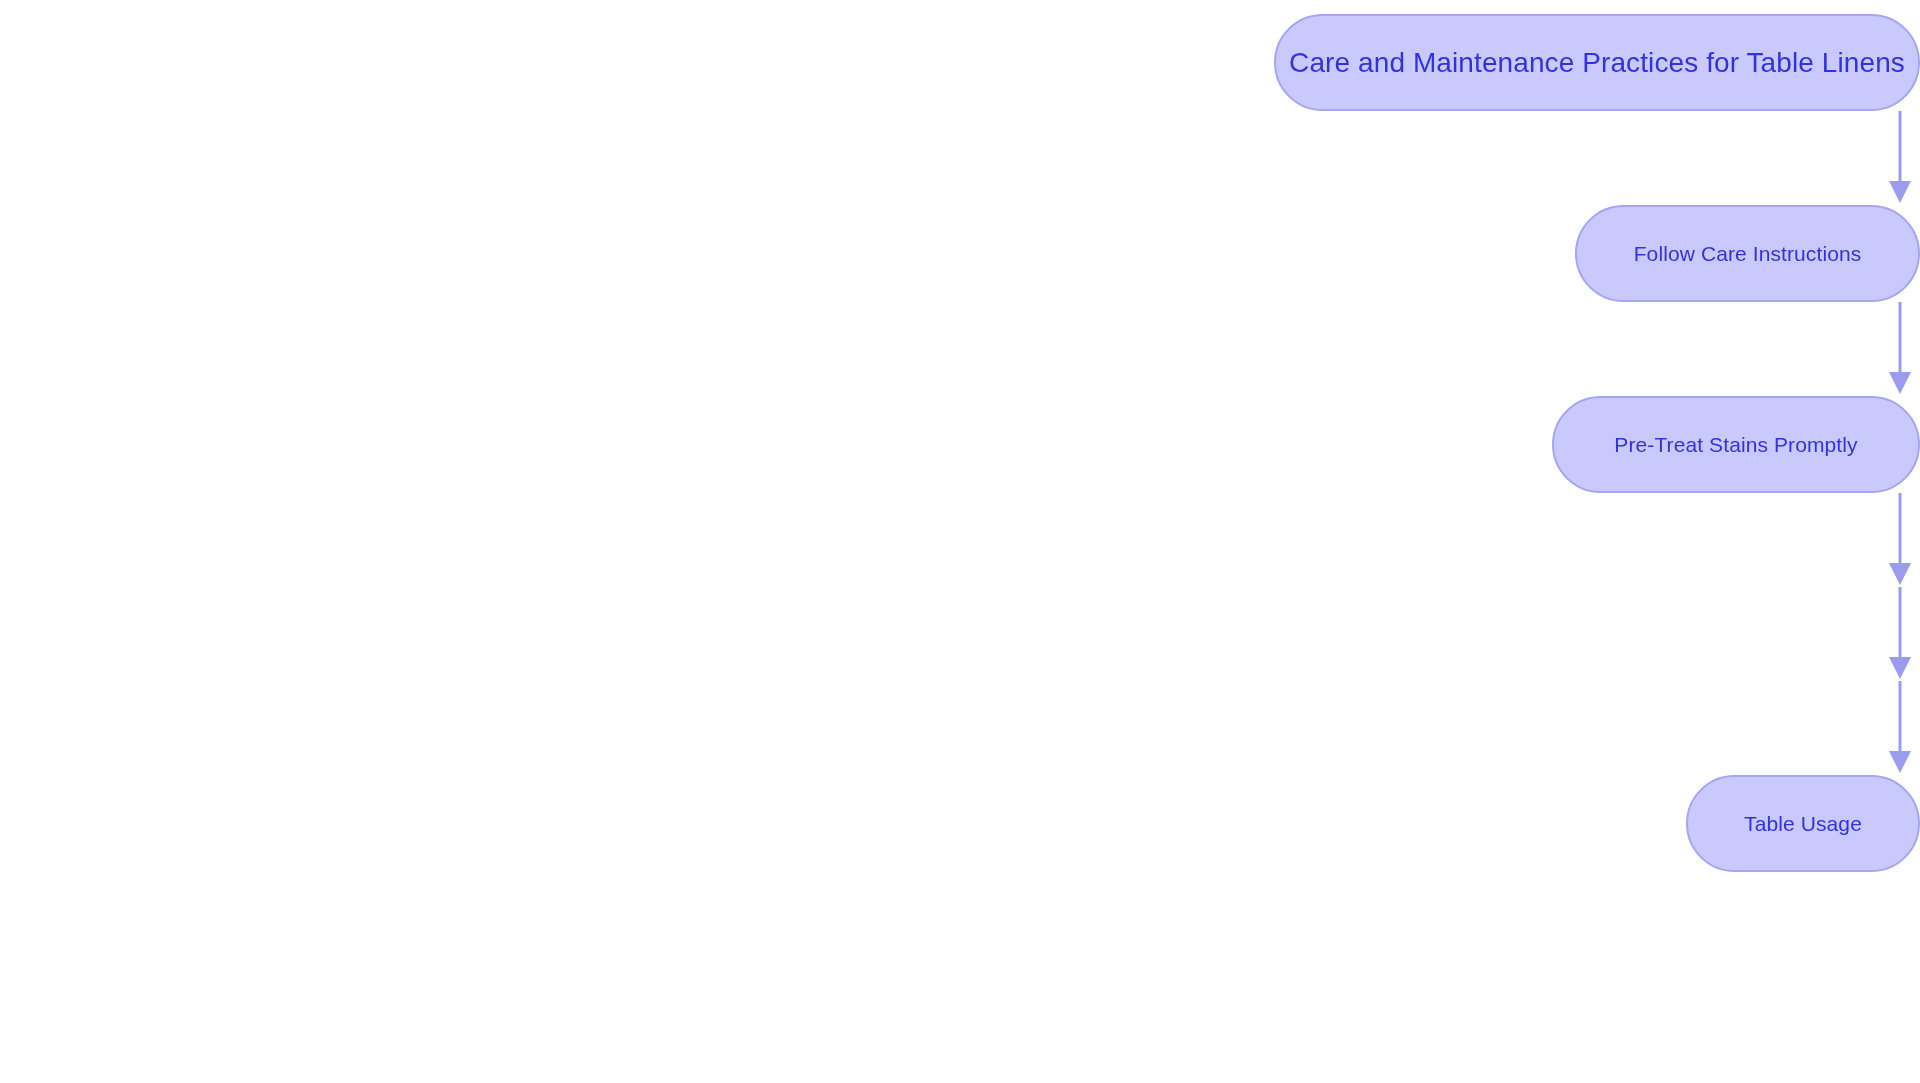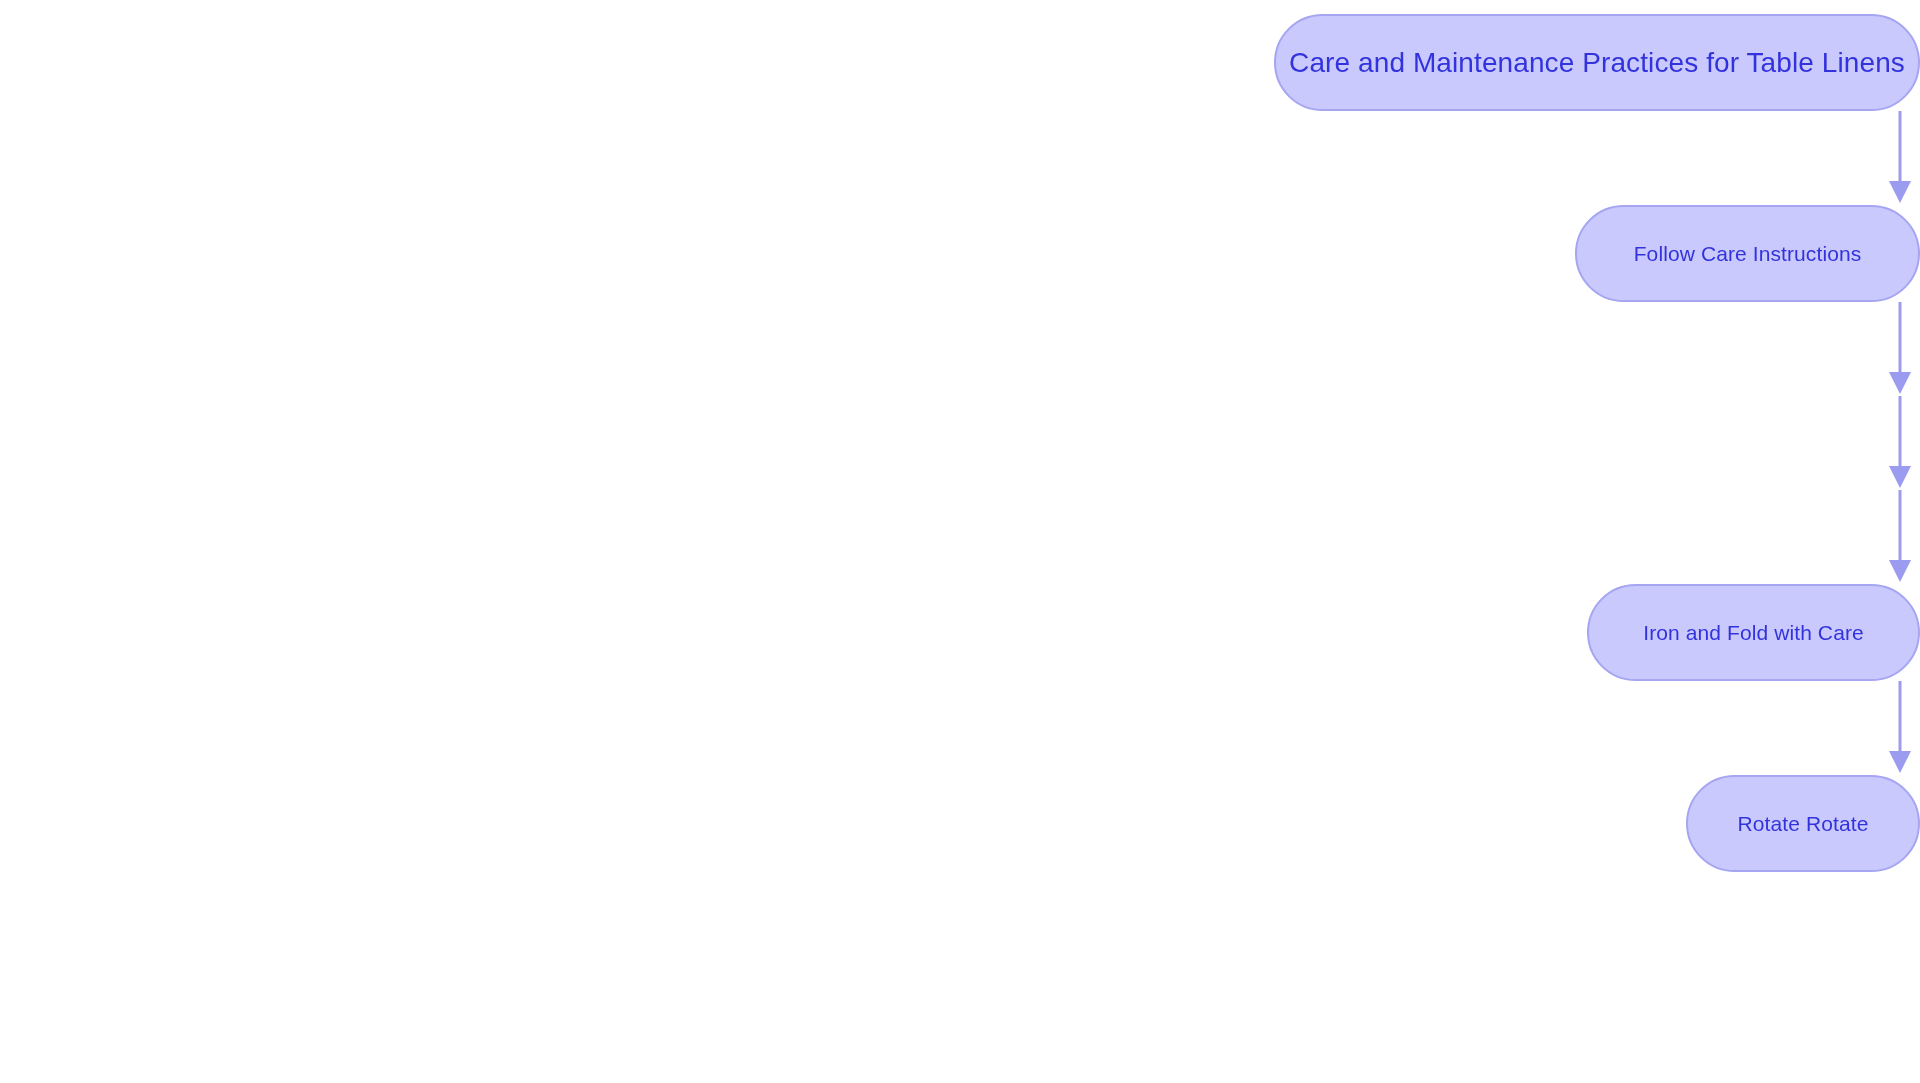--- a/index.html
+++ b/index.html
@@ -84,43 +84,43 @@
       <div class="node node-1">
         <span class="node-label">Follow Care Instructions</span>
       </div>
     </div>
 
     <svg class="connector" width="40" height="94" viewBox="0 0 40 94" aria-hidden="true">
       <line x1="20" y1="0" x2="20" y2="74" stroke="#9b9bf0" stroke-width="3"></line>
       <polygon points="20,92 9,70 31,70" fill="#9b9bf0"></polygon>
     </svg>
 
+    <div class="flow-step">
+      <div class="node node-2">
+        <span class="node-label">Pre-Treat Stains Promptly</span>
+      </div>
+    </div>
+
+    <svg class="connector" width="40" height="94" viewBox="0 0 40 94" aria-hidden="true">
+      <line x1="20" y1="0" x2="20" y2="74" stroke="#9b9bf0" stroke-width="3"></line>
+      <polygon points="20,92 9,70 31,70" fill="#9b9bf0"></polygon>
+    </svg>
+
 
     <svg class="connector" width="40" height="94" viewBox="0 0 40 94" aria-hidden="true">
       <line x1="20" y1="0" x2="20" y2="74" stroke="#9b9bf0" stroke-width="3"></line>
       <polygon points="20,92 9,70 31,70" fill="#9b9bf0"></polygon>
     </svg>
 
 
     <svg class="connector" width="40" height="94" viewBox="0 0 40 94" aria-hidden="true">
       <line x1="20" y1="0" x2="20" y2="74" stroke="#9b9bf0" stroke-width="3"></line>
       <polygon points="20,92 9,70 31,70" fill="#9b9bf0"></polygon>
     </svg>
 
     <div class="flow-step">
-      <div class="node node-4">
-        <span class="node-label">Iron and Fold with Care</span>
-      </div>
-    </div>
-
-    <svg class="connector" width="40" height="94" viewBox="0 0 40 94" aria-hidden="true">
-      <line x1="20" y1="0" x2="20" y2="74" stroke="#9b9bf0" stroke-width="3"></line>
-      <polygon points="20,92 9,70 31,70" fill="#9b9bf0"></polygon>
-    </svg>
-
-    <div class="flow-step">
       <div class="node node-5">
-        <span class="node-label">Rotate Rotate</span>
+        <span class="node-label">Table Usage</span>
       </div>
     </div>
 
   </div>
 </div>
 
 </body></html>

